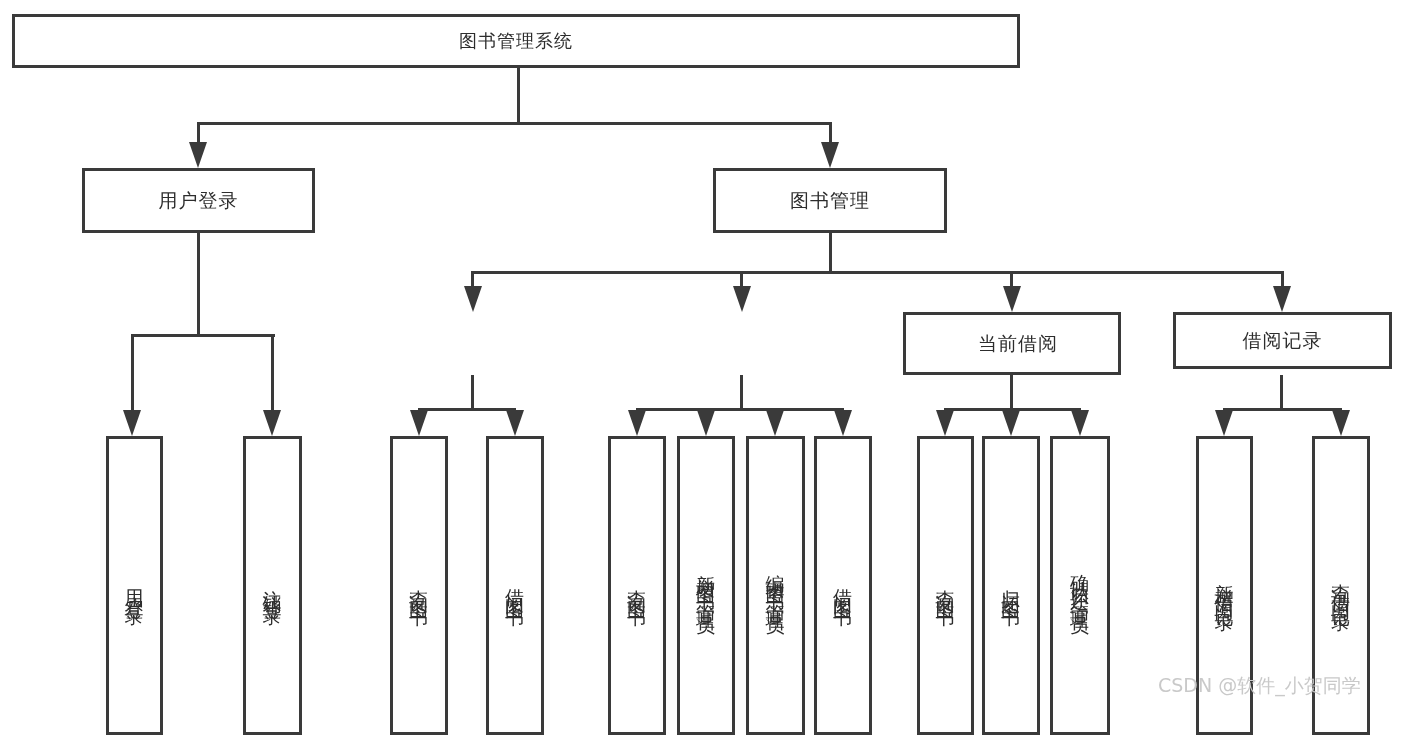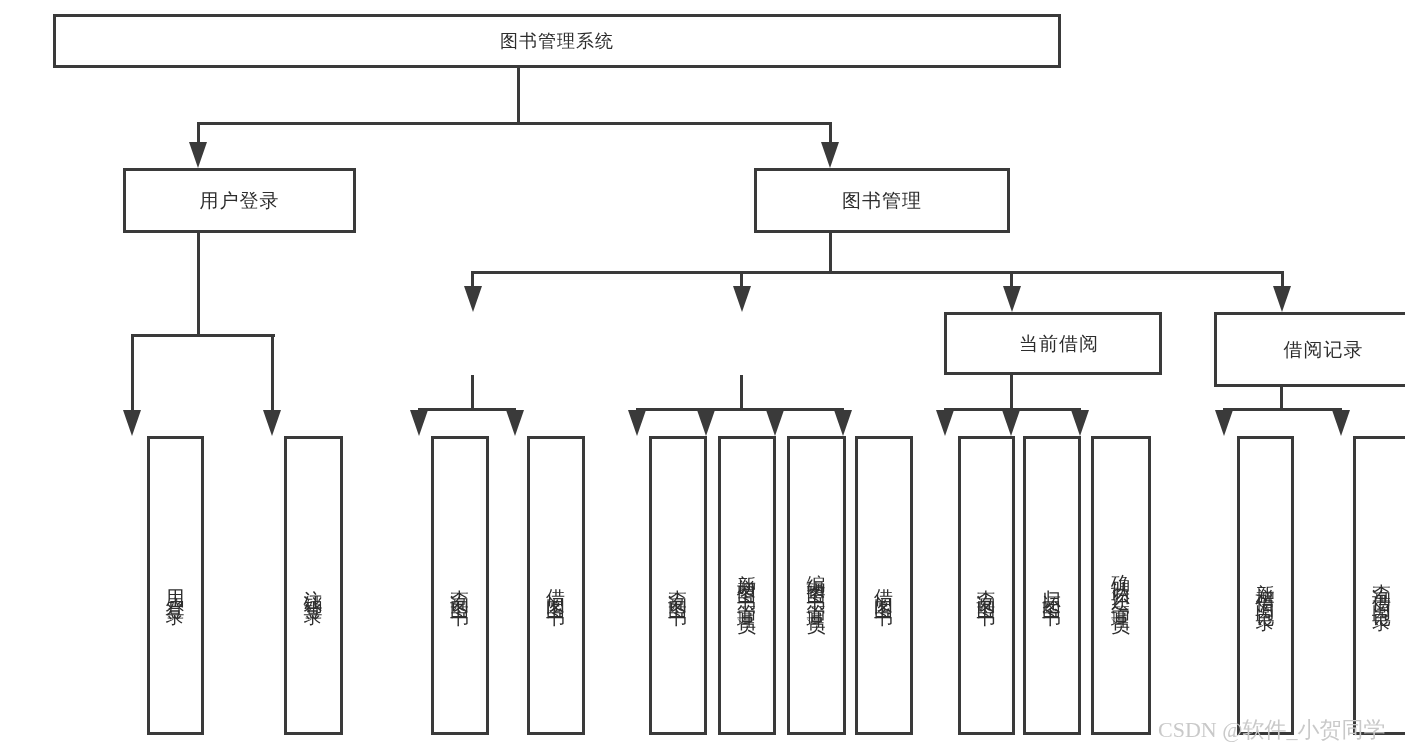--- a/index.html
+++ b/index.html
@@ -5,51 +5,51 @@
   html,body { margin:0; padding:0; background:#ffffff; }
   .canvas {
     position:relative; width:1405px; height:747px; background:var(--bg,#ffffff);
     font-family:"DejaVu Sans","Liberation Sans",sans-serif; overflow:hidden;
     color:var(--text,#2d2d2d);
   }
   .box {
     position:absolute; box-sizing:border-box;
     border:3px solid var(--line,#3a3a3a); background:#ffffff;
     display:flex; align-items:center; justify-content:center;
-    color:var(--text,#2d2d2d); z-index:2;margin-left:41px;
+    color:var(--text,#2d2d2d); z-index:2;
   }
   .h  { font-size:19px; letter-spacing:1px; }
   .root { font-size:18px; }
   .v  {
     writing-mode:vertical-rl; text-orientation:mixed;
     font-size:19px; letter-spacing:6px; line-height:1; padding:4px 0;
   }
   .ln { position:absolute; background:var(--line,#3a3a3a); z-index:1; }
   .ar {
     position:absolute; width:0; height:0; z-index:1;
     border-left:9px solid transparent; border-right:9px solid transparent;
     border-top:26px solid var(--line,#3a3a3a);
   }
   .wm {
-    position:absolute; left:1158px; top:715px; z-index:6;
-    font-size:22px; color:var(--wm,#c9c9c9); white-space:nowrap;font-family:Liberation Serif, serif;
+    position:absolute; left:1158px; top:673px; z-index:6;
+    font-size:19px; color:var(--wm,#c9c9c9); white-space:nowrap;
   }
 </style>
 </head>
 <body>
 
 <div class="canvas" style="--line: #3a3a3a; --text: #2d2d2d; --bg: #ffffff; --wm: #c9c9c9;">
 
   <div class="box h root" style="left:12px;top:14px;width:1008px;height:54px;">图书管理系统</div>
 
   <div class="box h" style="left:82px;top:168px;width:233px;height:65px;">用户登录</div>
-  <div class="box h" style="left:713px;top:168px;width:256px;height:65px;">图书管理</div>
+  <div class="box h" style="left:713px;top:168px;width:234px;height:65px;">图书管理</div>
 
   <div class="box h" style="left:903px;top:312px;width:218px;height:63px;padding-left:12px;">当前借阅</div>
-  <div class="box h" style="left:1173px;top:312px;width:219px;height:75px;">借阅记录</div>
+  <div class="box h" style="left:1173px;top:312px;width:219px;height:57px;">借阅记录</div>
 
   <div class="box v" style="left:106px;top:436px;width:57px;height:299px;">用户登录</div>
   <div class="box v" style="left:243px;top:436px;width:59px;height:299px;">注销登录</div>
 
   <div class="box v" style="left:390px;top:436px;width:58px;height:299px;">查询图书</div>
   <div class="box v" style="left:486px;top:436px;width:58px;height:299px;">借阅图书</div>
 
   <div class="box v" style="left:608px;top:436px;width:58px;height:299px;">查询图书</div>
   <div class="box v" style="left:677px;top:436px;width:58px;height:299px;">新增图书（管理员）</div>
   <div class="box v" style="left:746px;top:436px;width:59px;height:299px;">编辑图书（管理员）</div>

